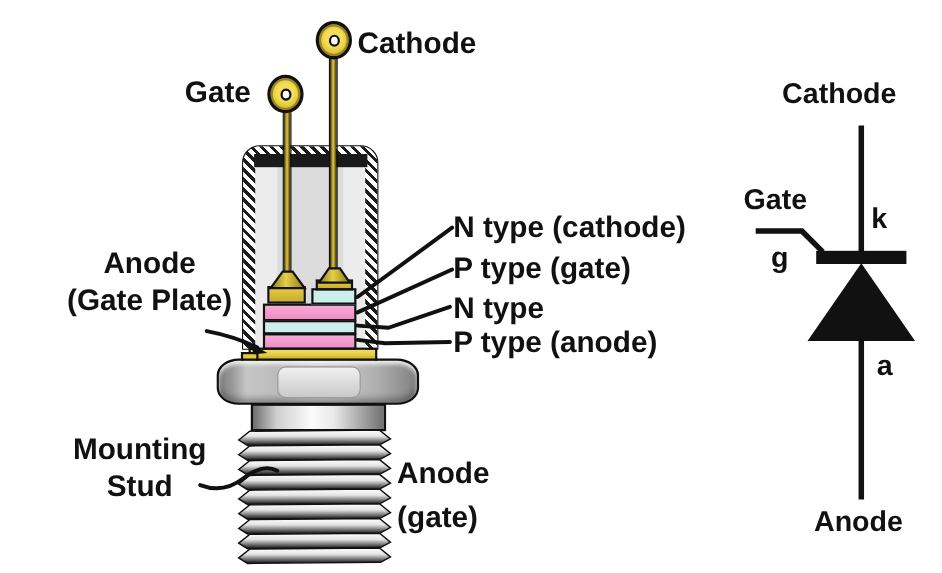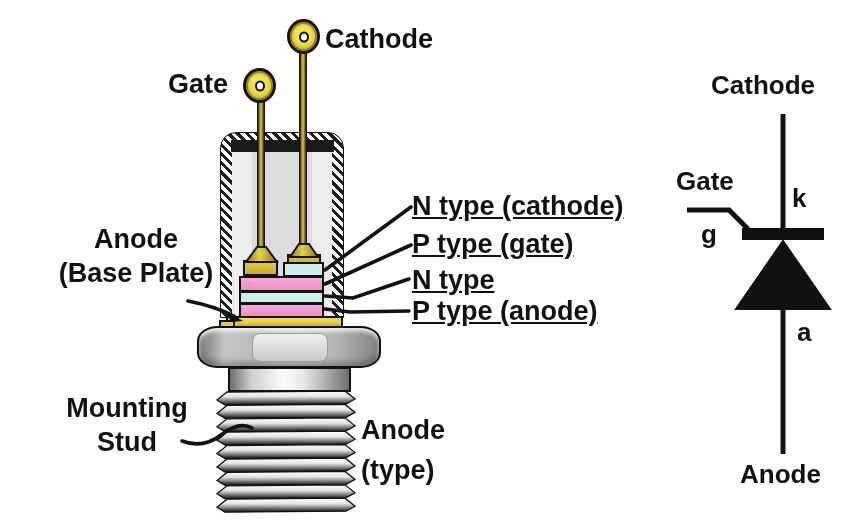--- a/index.html
+++ b/index.html
@@ -9,21 +9,21 @@
     font-family:"Liberation Sans", sans-serif; font-weight:bold; color:#111;
     overflow:hidden;
   }
   .abs { position:absolute; }
 
   
   .lbl { position:absolute; font-size:27px; line-height:1.1; white-space:nowrap; }
   .lbl-gate      { left:168px; top:70px; }
   .lbl-cathode   { left:325px; top:25px; }
   .lbl-baseplate { left:46px;  top:222px; width:180px; text-align:center; line-height:34px; }
-  .lbl-layer     { left:412px;text-decoration:underline; }
+  .lbl-layer     { left:412px; }
   .lbl-layer-1 { top:192px; } .lbl-layer-2 { top:230px; }
   .lbl-layer-3 { top:266px; } .lbl-layer-4 { top:297px; }
   .lbl-mounting  { left:52px;  top:391px; width:150px; text-align:center; line-height:34px; }
   .lbl-case      { left:361px; top:410px; line-height:40px; }
   .sym-lbl { position:absolute; font-size:26px; white-space:nowrap; }
   .sym-cathode { left:711px; top:70px; }
   .sym-gate    { left:676px; top:166px; }
   .sym-k       { left:792px; top:183px; }
   .sym-g       { left:701px; top:219px; }
   .sym-a       { left:797px; top:317px; }
@@ -176,36 +176,36 @@
       <line x1="783" y1="309" x2="783" y2="454" stroke="#111" stroke-width="5"></line>
       <path d="M687,210 L729,210 L748,229" fill="none" stroke="#111" stroke-width="5"></path>
     </g>
   </svg>
 
   <div class="lbl lbl-gate">Gate</div>
   <div class="lbl lbl-cathode">Cathode</div>
 
   <div class="lbl lbl-baseplate">
     <div>Anode</div>
-    <div>(Base Plate)</div>
+    <div>(Gate Plate)</div>
   </div>
 
   <div class="lbl lbl-layer lbl-layer-1">N type (cathode)</div>
   <div class="lbl lbl-layer lbl-layer-3">N type</div>
   <div class="lbl lbl-layer lbl-layer-2">P type (gate)</div>
   <div class="lbl lbl-mounting">
     <div>Mounting</div>
     <div>Stud</div>
   </div>
 
   <div class="lbl lbl-layer lbl-layer-4">P type (anode)</div>
 
   <div class="lbl lbl-case">
     <div>Anode</div>
-    <div>(type)</div>
+    <div>(gate)</div>
   </div>
 
   <div class="sym-lbl sym-cathode">Cathode</div>
   <div class="sym-lbl sym-gate">Gate</div>
   <div class="sym-lbl sym-k">k</div>
   <div class="sym-lbl sym-g">g</div>
   <div class="sym-lbl sym-a">a</div>
   <div class="sym-lbl sym-anode">Anode</div>
 
 </div>

